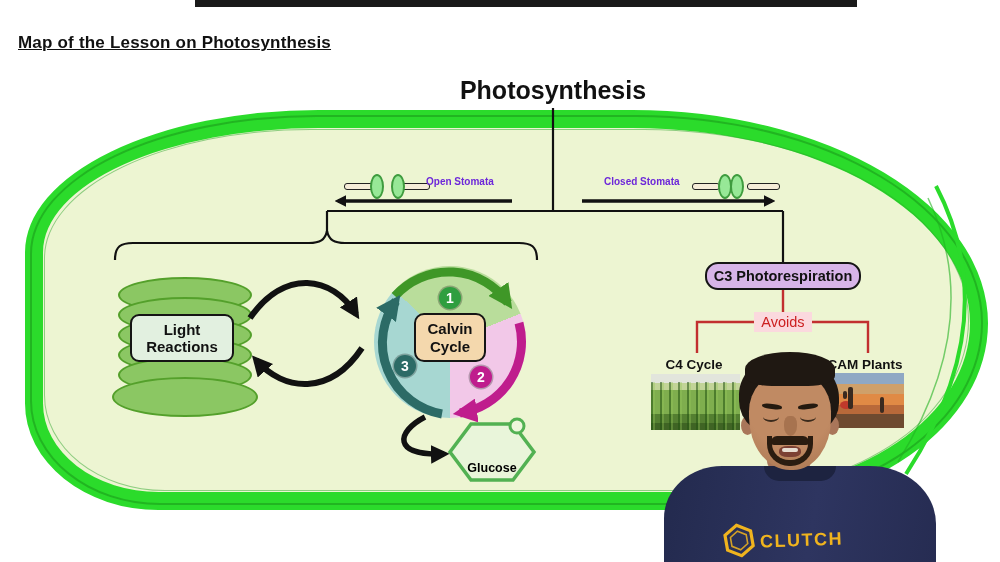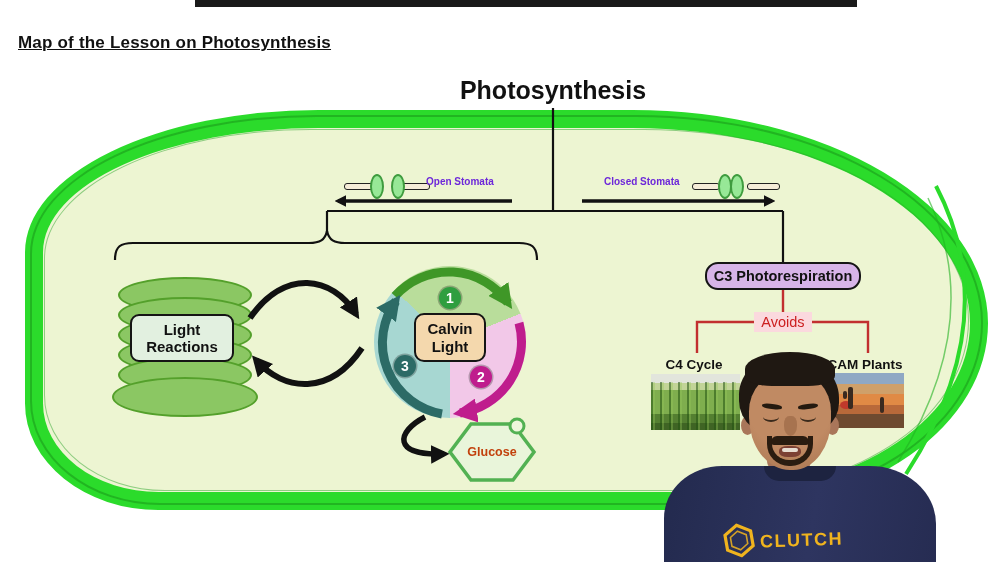--- a/index.html
+++ b/index.html
@@ -33,22 +33,22 @@
   #calvin-disc{left:374px;top:266px;width:152px;height:152px;border-radius:50%;z-index:4;
         background:conic-gradient(#b9dd9b 0 68deg,#f2c8e8 68deg 180deg,#a7d7d2 180deg 313deg,#b9dd9b 313deg 360deg);}
   #calvin-label{left:414px;top:313px;width:72px;height:49px;background:#f4d8ad;border:2.5px solid #151515;
         border-radius:10px;display:flex;flex-direction:column;align-items:center;justify-content:center;
         font-size:15px;font-weight:bold;color:#111;line-height:1.2;z-index:7;box-sizing:border-box;}
   .step-badge{position:absolute;width:22px;height:22px;border-radius:50%;color:#fff;font-size:14px;font-weight:bold;
         display:flex;align-items:center;justify-content:center;z-index:7;box-shadow:0 0 0 1.5px rgba(0,0,0,.25);}
   #badge-1{left:439px;top:287px;background:#2f9e3f;}
   #badge-2{left:470px;top:366px;background:#bf1d8d;}
   #badge-3{left:394px;top:355px;background:#2c6b66;}
-  #glucose-label{left:450px;top:440px;width:84px;height:24px;display:flex;align-items:center;justify-content:center;
-        color:#c2410c;font-size:12.5px;font-weight:bold;z-index:7;}
+  #glucose-label{left:450px;top:456px;width:84px;height:24px;display:flex;align-items:center;justify-content:center;
+        color:#000000;font-size:12.5px;font-weight:bold;z-index:7;}
   
   #c3-box{left:705px;top:262px;width:156px;height:28px;background:#d7b4e8;border:2px solid #151515;border-radius:13px;
         display:flex;align-items:center;justify-content:center;font-size:14.5px;font-weight:bold;color:#111;z-index:6;box-sizing:border-box;}
   #avoids-label{left:754px;top:312px;width:58px;height:20px;background:#fbd9de;color:#cc2020;
         display:flex;align-items:center;justify-content:center;font-size:14.5px;font-weight:normal;z-index:6;}
   .plant-label{font-size:13.5px;font-weight:bold;color:#111;text-align:center;z-index:6;}
   #c4-label{left:656px;top:357px;width:76px;}
   #cam-label{left:824px;top:357px;width:82px;}
   #c4-photo{left:651px;top:374px;width:89px;height:56px;z-index:6;overflow:hidden;
         background:linear-gradient(#e2e5dc 0 16%,#c2d498 16% 28%,#7fae4e 28% 72%,#547f31 72% 88%,#3f6424 88%);}
@@ -165,21 +165,21 @@
   <div class="abs granum" style="left:118px;top:317px;width:134px;height:36px;z-index:4;"></div>
   <div class="abs granum" style="left:118px;top:337px;width:134px;height:36px;z-index:4;"></div>
   <div class="abs granum" style="left:118px;top:357px;width:134px;height:36px;z-index:4;"></div>
   <div class="abs granum" style="left:112px;top:377px;width:146px;height:40px;z-index:4;"></div>
 
   <div class="abs" id="light-reactions-label">Light Reactions</div>
 
   <div class="abs" id="calvin-disc"></div>
   <div class="abs" id="calvin-label">
     <span>Calvin</span>
-    <span>Light</span>
+    <span>Cycle</span>
   </div>
   <div class="abs step-badge" id="badge-1">1</div>
   <div class="abs step-badge" id="badge-2">2</div>
   <div class="abs step-badge" id="badge-3">3</div>
 
   <div class="abs" id="glucose-label">Glucose</div>
 
   <div class="abs" id="c3-box">C3 Photorespiration</div>
   <div class="abs" id="avoids-label">Avoids</div>
   <div class="abs plant-label" id="c4-label">C4 Cycle</div>

